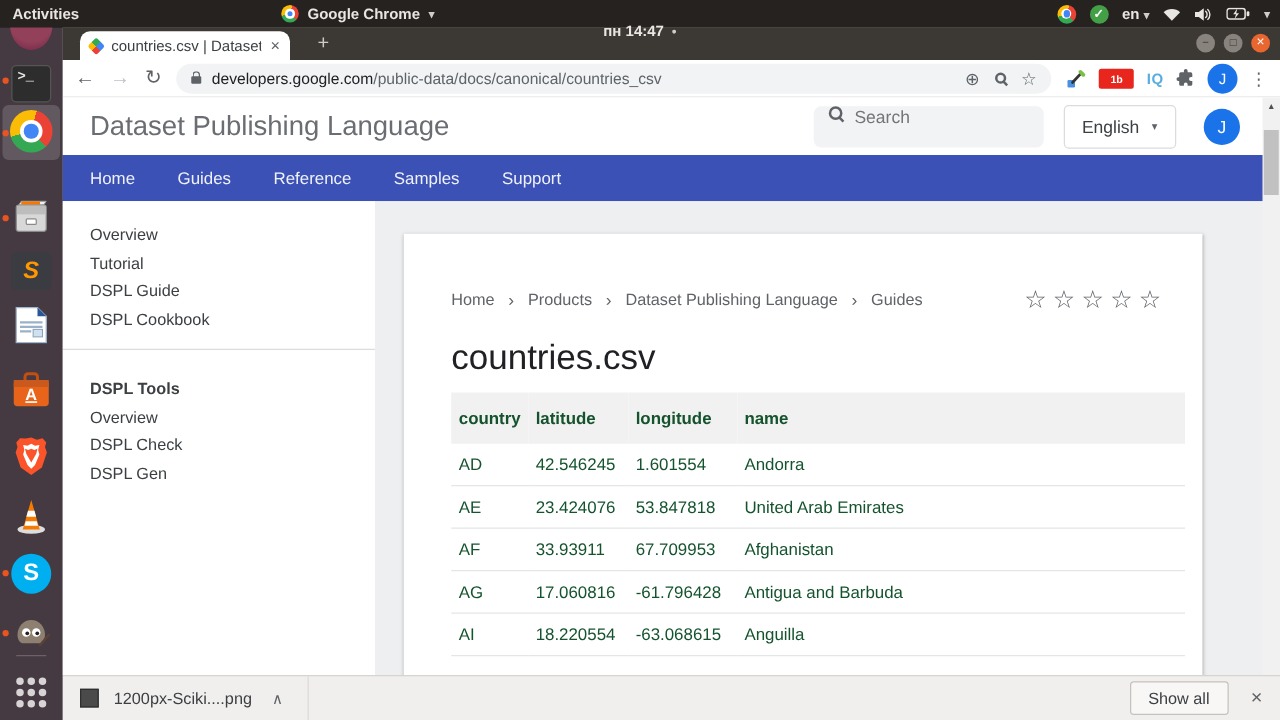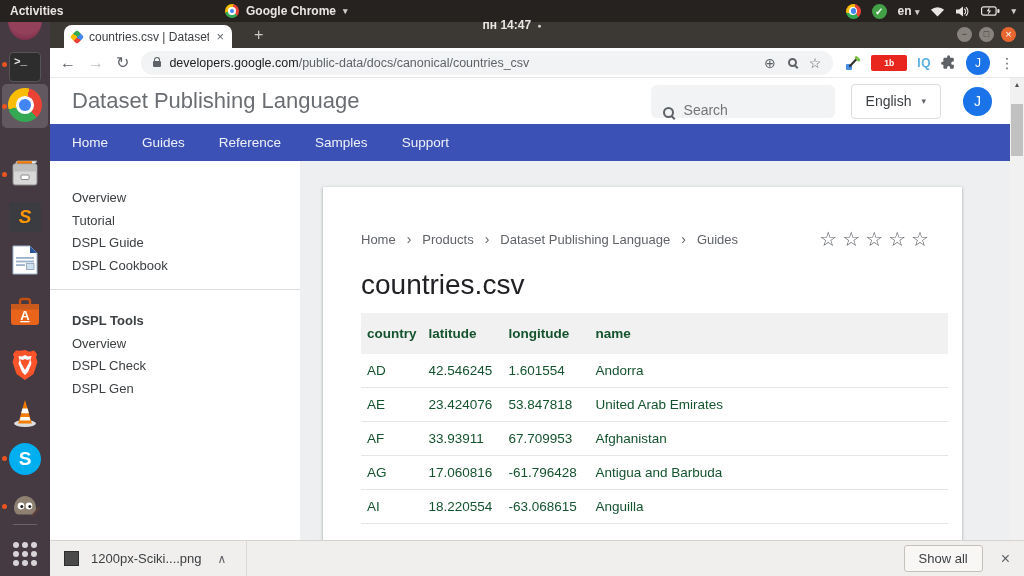--- a/index.html
+++ b/index.html
@@ -66,50 +66,50 @@
   .lock { width:8px; height:6px; background:#5f6368; border-radius:1px; position:relative; margin-top:3px; flex:0 0 8px;}
   .lock::before { content:""; position:absolute; top:-4px; left:1px; width:4px; height:4px;
                   border:1.4px solid #5f6368; border-bottom:none; border-radius:3px 3px 0 0; }
   .url-text { flex:1; font-size:12.5px; white-space:nowrap; overflow:hidden; }
   .url-domain { color:#202124; }
   .url-path { color:#5f6368;margin-top:17px; }
   .pill-icons { display:flex; align-items:center; gap:12px; color:#5f6368; font-size:14px; }
   .mag { display:inline-block; width:9px; height:9px; border:2px solid #5f6368; border-radius:50%; position:relative; }
   .mag::after { content:""; position:absolute; width:2px; height:5px; background:#5f6368; bottom:-4px; right:-2px; transform:rotate(-45deg); }
   .ext-area { display:flex; align-items:center; gap:10px; }
-  .badge-1b { width:36px; height:16px; background:#e8261d; border-radius:2px; color:#fff; font-size:8.5px;
+  .badge-1b { width:28px; height:16px; background:#e8261d; border-radius:2px; color:#fff; font-size:8.5px;
               font-weight:bold; display:flex; align-items:center; justify-content:center; }
   .badge-iq { color:#58aee0; font-weight:bold; font-size:12px; letter-spacing:.5px; }
   .avatar-sm { width:24px; height:24px; border-radius:50%; background:var(--avatar_blue,#1a73e8); color:#fff;
                font-size:12px; display:flex; align-items:center; justify-content:center; }
   .menu-dots { color:#5f6368; font-size:14px; }
 
   
   .site-header { position:absolute; left:0; top:56px; width:974px; height:46px; background:#fff;
                  display:flex; align-items:center; }
   .site-title { margin-left:22px; font-size:22px; color:#6a6e72; }
   .search-pill { margin-left:auto; width:184px; height:33px; background:#f1f3f4; border-radius:6px;
-                 display:flex; align-items:flex-end; padding:0 12px; gap:10px; }
+                 display:flex; align-items:flex-start; padding:0 12px; gap:10px; }
   .search-pill .mag { width:11px; height:11px; }
   .search-pill input { border:none; outline:none; background:transparent; font-size:14px; color:#5f6368;
                        width:120px; font-family:"Liberation Sans",sans-serif; }
   .lang-btn { margin-left:16px; height:35px; border:1px solid #dadce0; border-radius:4px; background:#fff;
               display:flex; align-items:center; gap:10px; padding:0 14px; font-size:14px; color:#3c4043; }
   .lang-btn .caret { color:#5f6368; }
   .avatar-lg { width:29px; height:29px; border-radius:50%; background:var(--avatar_blue,#1a73e8); color:#fff;
                font-size:14px; display:flex; align-items:center; justify-content:center; margin:0 32px 0 22px; }
 
   
   .site-nav { position:absolute; left:0; top:102px; width:974px; height:37px; background:var(--nav_blue,#3b51b5);
               display:flex; align-items:center; gap:34px; padding-left:22px; }
   .site-nav span { color:rgba(255,255,255,.92); font-size:13.5px; }
 
   
   .content { position:absolute; left:0; top:139px; width:974px; height:379px; background:#edeff0; }
-  .sidebar { position:absolute; left:0; top:0; width:250px; height:379px; background:#fff; padding-top:26px; }
+  .sidebar { position:absolute; left:0; top:0; width:250px; height:379px; background:#fff; padding-top:16px; }
   .side-item { font-size:13px; color:#3c4043; padding:4px 0 4px 22px; line-height:14.5px; }
   .side-title { font-weight:bold;margin-top:20px; }
   .side-div { height:1px; background:#dadce0; margin:12px 0; }
 
   .card { position:absolute; left:273px; top:26px; width:639px; height:353px; background:#fff;
           box-shadow:0 1px 2px rgba(60,64,67,.3), 0 1px 3px 1px rgba(60,64,67,.12);
           padding:40px 14px 0 38px; overflow:hidden; }
   .crumbs { display:flex; align-items:center; gap:11px; font-size:13px; color:#5f6368; }
   .crumb-sep { font-size:14px; color:#5f6368; }
   .stars { margin-left:auto; margin-right:14px; font-size:20px; letter-spacing:5px; color:#5f6368; }

